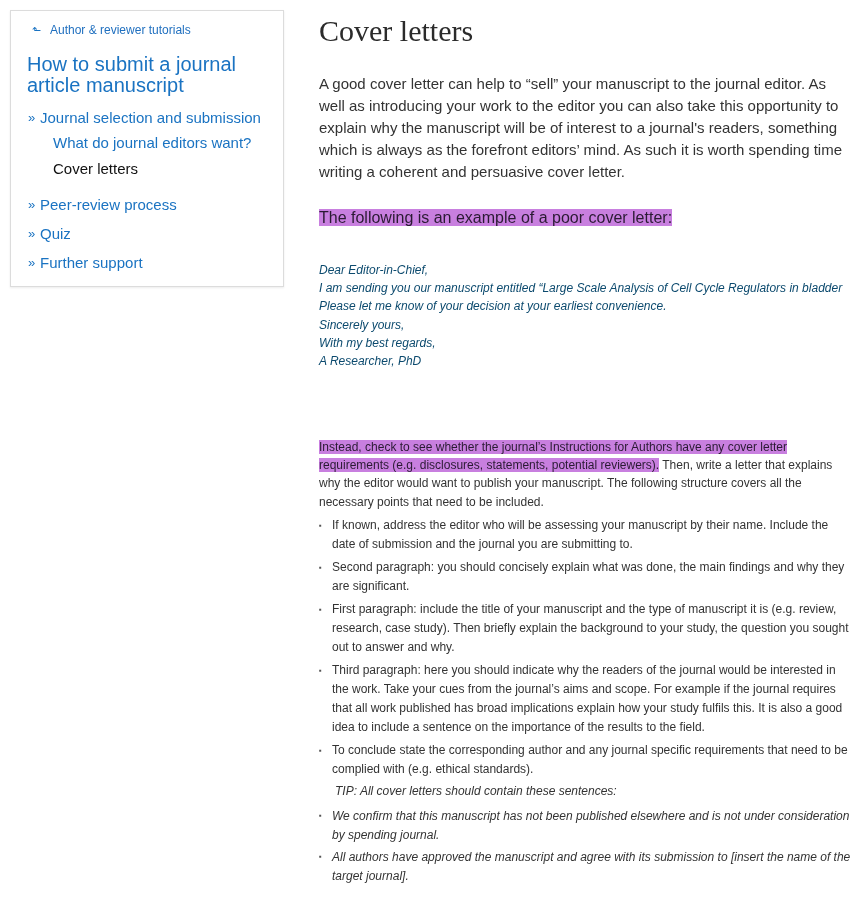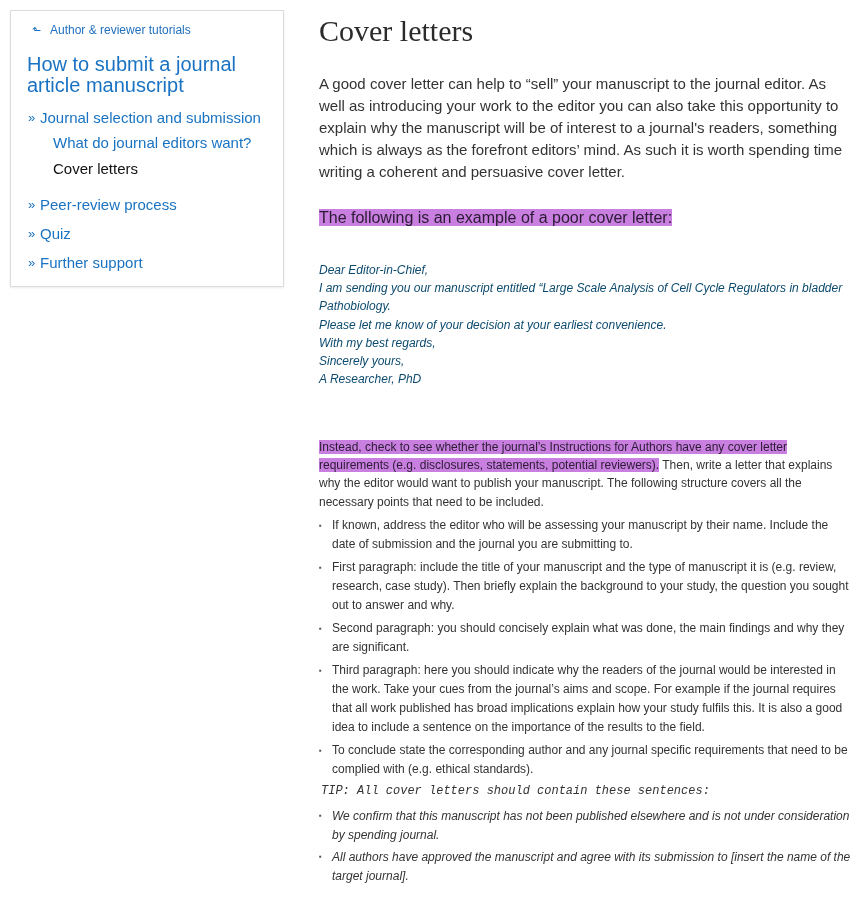--- a/index.html
+++ b/index.html
@@ -29,21 +29,21 @@
     .page-title { font-family: "Liberation Serif", "DejaVu Serif", serif; font-size: 30px; font-weight: normal; color: #2b2b2b; position: absolute; top: 14px; left: 0; white-space: nowrap; }
     .intro { position: absolute; top: 73px; left: 0; width: 530px; font-size: 15px; line-height: 22px; color: #333; }
     .hl { background: #c87fdf; color: #2a1a33; }
     .poor-label { position: absolute; top: 209px; left: 0; font-size: 16px; line-height: 17px; }
     .letter { position: absolute; top: 261px; left: 0; width: 535px; font-size: 12px; line-height: 18.2px; font-style: italic; color: #0c4a6e; }
     .letter div { white-space: nowrap; }
     .instead { position: absolute; top: 438px; left: 0; width: 535px; font-size: 12px; line-height: 18.2px; color: #333; }
     .bullets { position: absolute; top: 516px; left: 0; width: 535px; list-style: none; }
     .bullets li { position: relative; padding-left: 13px; font-size: 12px; line-height: 19px; margin-bottom: 4px; color: #333; }
     .bullets li::before { content: "\25AA"; position: absolute; left: 0; top: 0; font-size: 8px; color: #555; }
-    .tip { position: absolute; top: 782px; left: 2px; font-size: 12px; line-height: 18px; font-style: italic; color: #333; font-family: Liberation Mono, monospace; }
+    .tip { position: absolute; top: 782px; left: 16px; font-size: 12px; line-height: 18px; font-style: italic; color: #333; }
     .tip-bullets { position: absolute; top: 807px; left: 0; width: 535px; list-style: none; }
     .tip-bullets li { position: relative; padding-left: 13px; font-size: 12px; line-height: 18.5px; margin-bottom: 4px; font-style: italic; color: #333; }
     .tip-bullets li::before { content: "\25AA"; position: absolute; left: 0; top: 0; font-size: 8px; font-style: normal; color: #555; }
   </style>
 </head>
 <body>
 
 <nav class="sidebar">
   <div class="sb-back">
     <span class="back-icon">⬑</span>
@@ -72,31 +72,30 @@
   </div>
 </nav>
 
 <main class="main">
   <h1 class="page-title">Cover letters</h1>
   <p class="intro">A good cover letter can help to “sell” your manuscript to the journal editor. As well as introducing your work to the editor you can also take this opportunity to explain why the manuscript will be of interest to a journal's readers, something which is always as the forefront editors’ mind. As such it is worth spending time writing a coherent and persuasive cover letter.</p>
   <p class="poor-label"><span class="hl">The following is an example of a poor cover letter:</span></p>
   <div class="letter">
     <div>Dear Editor-in-Chief,</div>
     <div>I am sending you our manuscript entitled “Large Scale Analysis of Cell Cycle Regulators in bladder</div>
-    <div>Pathobiology.</div>
     <div>Please let me know of your decision at your earliest convenience.</div>
+    <div>Sincerely yours,</div>
     <div>With my best regards,</div>
-    <div>Sincerely yours,</div>
     <div>A Researcher, PhD</div>
   </div>
   <p class="instead"><span class="hl">Instead, check to see whether the journal’s Instructions for Authors have any cover letter requirements (e.g. disclosures, statements, potential reviewers).</span><span> Then, write a letter that explains why the editor would want to publish your manuscript. The following structure covers all the necessary points that need to be included.</span></p>
   <ul class="bullets">
     <li>If known, address the editor who will be assessing your manuscript by their name. Include the date of submission and the journal you are submitting to.</li>
+    <li>Second paragraph: you should concisely explain what was done, the main findings and why they are significant.</li>
     <li>First paragraph: include the title of your manuscript and the type of manuscript it is (e.g. review, research, case study). Then briefly explain the background to your study, the question you sought out to answer and why.</li>
-    <li>Second paragraph: you should concisely explain what was done, the main findings and why they are significant.</li>
     <li>Third paragraph: here you should indicate why the readers of the journal would be interested in the work. Take your cues from the journal’s aims and scope. For example if the journal requires that all work published has broad implications explain how your study fulfils this. It is also a good idea to include a sentence on the importance of the results to the field.</li>
     <li>To conclude state the corresponding author and any journal specific requirements that need to be complied with (e.g. ethical standards).</li>
   </ul>
   <p class="tip">TIP: All cover letters should contain these sentences:</p>
   <ul class="tip-bullets">
     <li>We confirm that this manuscript has not been published elsewhere and is not under consideration by spending journal.</li>
     <li>All authors have approved the manuscript and agree with its submission to [insert the name of the target journal].</li>
   </ul>
 </main>
 

